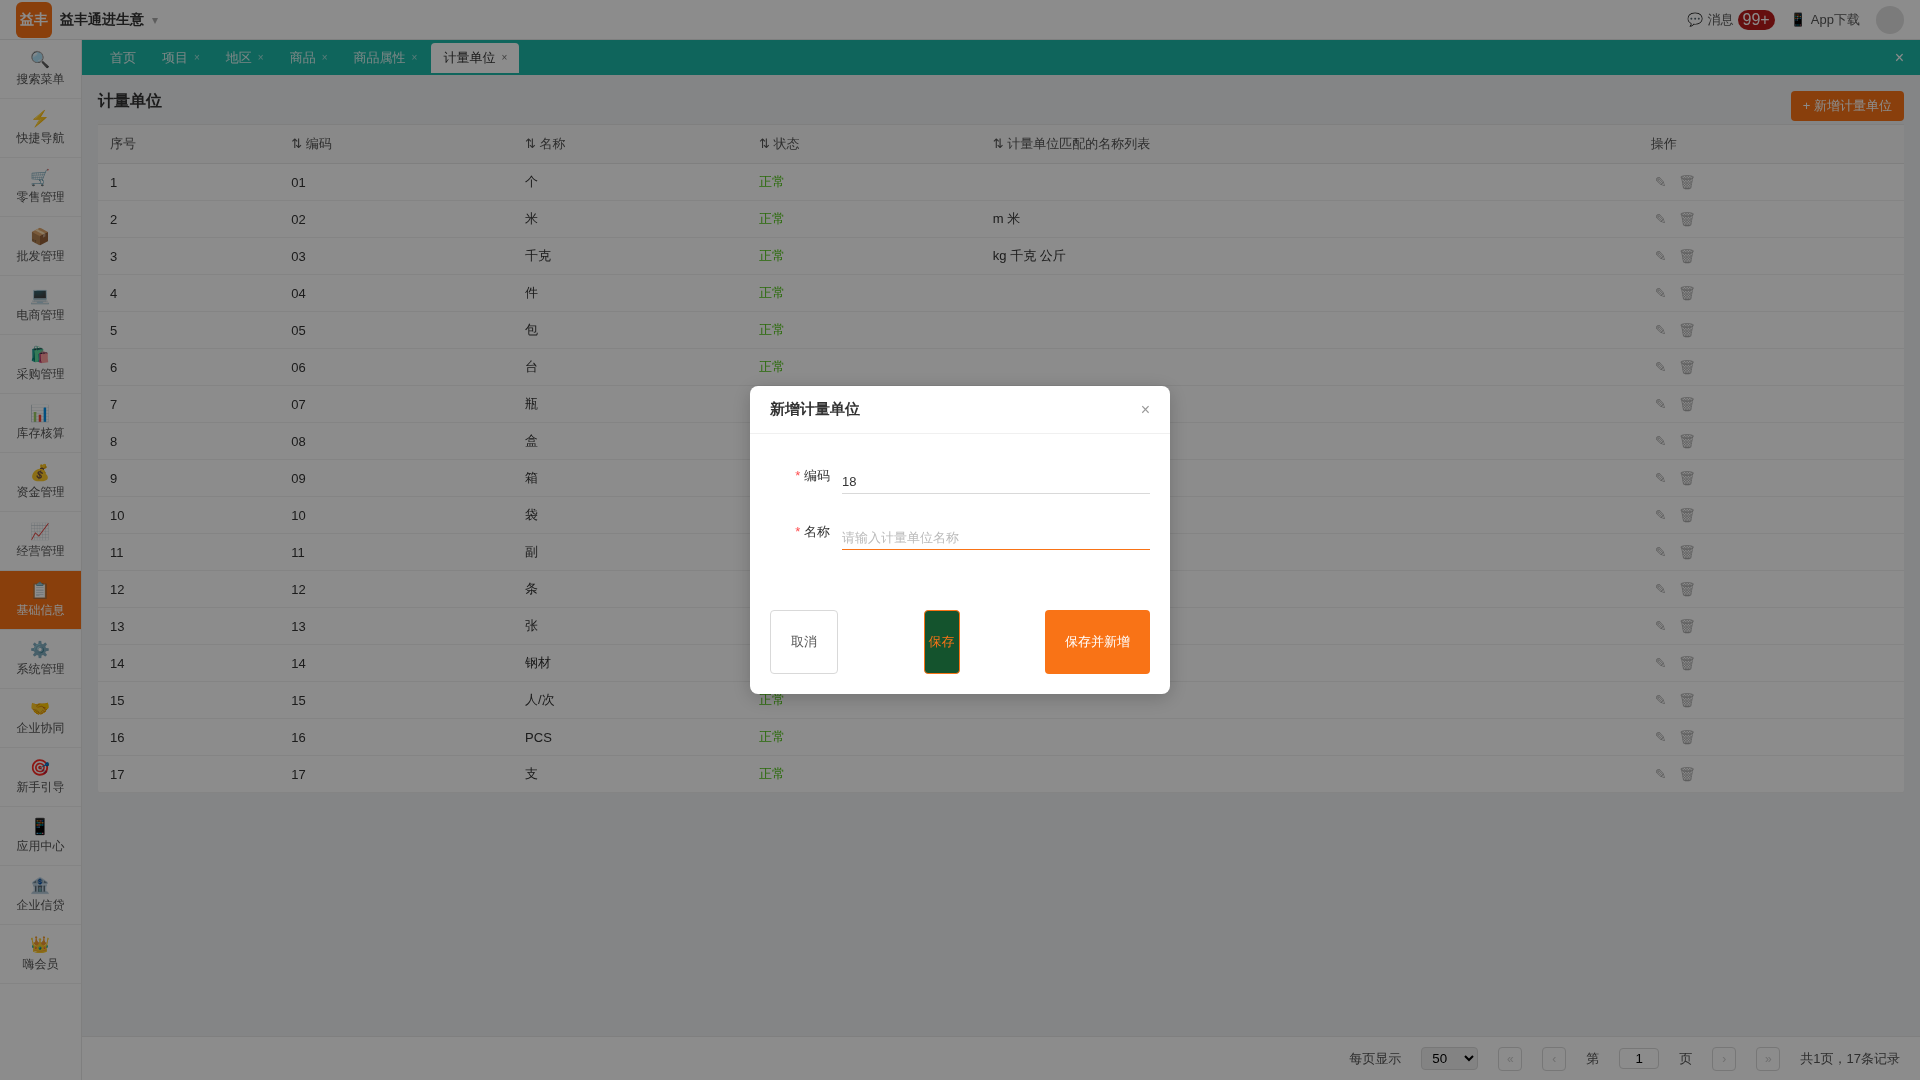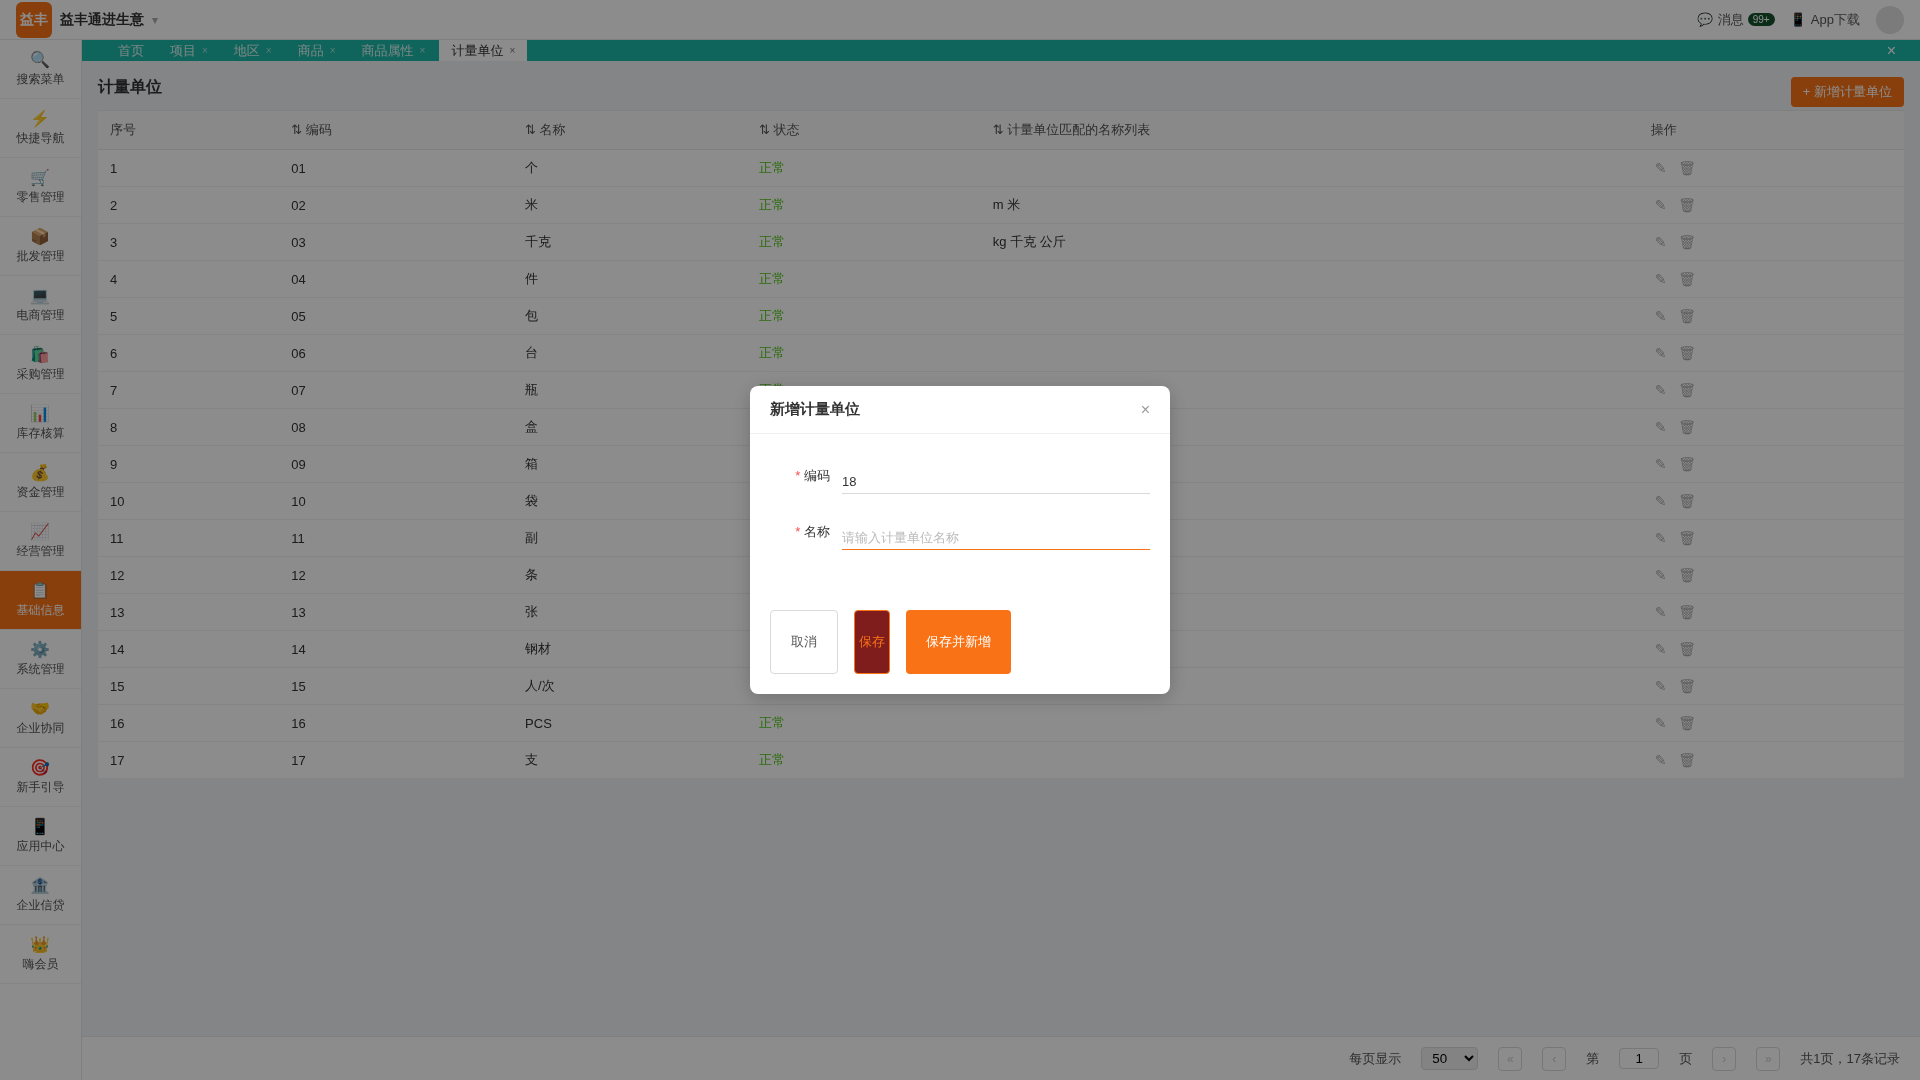--- a/index.html
+++ b/index.html
@@ -14,21 +14,21 @@
       justify-content: space-between;
       padding: 0 16px;
       border-bottom: 1px solid #e8e8e8;
       position: fixed; top: 0; left: 0; right: 0; z-index: 100;
     }
     .logo-area { display: flex; align-items: center; gap: 8px; }
     .logo-icon { width: 36px; height: 36px; background: #f97316; border-radius: 6px; display: flex; align-items: center; justify-content: center; color: #fff; font-weight: bold; font-size: 14px; text-align: center; }
     .logo-text { font-size: 14px; font-weight: bold; color: #333; }
     .header-right { display: flex; align-items: center; gap: 16px; }
     .header-btn { display: flex; align-items: center; gap: 4px; font-size: 13px; color: #555; cursor: pointer; }
-    .badge { background: #14532d; color: #fff; border-radius: 10px; font-size: 10px; padding: 1px 5px; }
+    .badge { background: #b91c1c; color: #fff; border-radius: 10px; font-size: 16px; padding: 1px 5px; }
     .avatar { width: 28px; height: 28px; background: #e0e0e0; border-radius: 50%; }
 
     
     .layout { display: flex; position: fixed; top: 40px; left: 0; right: 0; bottom: 0; }
 
     
     .sidebar {
       width: 82px;
       background: #fff;
       border-right: 1px solid #e8e8e8;
@@ -51,22 +51,22 @@
     .sidebar-item .icon { font-size: 16px; }
 
     
     .main-content { flex: 1; display: flex; flex-direction: column; overflow: hidden; }
 
     
     .tab-bar {
       background: #1db8a8;
       display: flex;
       align-items: center;
-      height: 21px;
-      padding: 0 24px;
+      height: 35px;
+      padding: 0 16px;
       gap: 2px;
     }
     .tab {
       display: flex;
       align-items: center;
       padding: 4px 12px;
       border-radius: 4px 4px 0 0;
       cursor: pointer;
       font-size: 13px;
       color: rgba(255,255,255,0.85);
@@ -203,36 +203,36 @@
       padding: 4px 0;
       font-size: 13px;
       outline: none;
       color: #333;
       margin-top: 12px;
     }
     .form-input.active-border { border-bottom-color: #f97316; }
     .form-input::placeholder { color: #bbb; font-size: 13px; }
     .dialog-footer {
       display: flex;
-      justify-content: flex-start;
+      justify-content: space-between;
       gap: 16px;
       padding: 16px 20px 20px;
     }
     .btn-cancel {
       border: 1px solid #d9d9d9;
       background: #fff;
       color: #555;
       padding: 6px 20px;
       border-radius: 4px;
       cursor: pointer;
       font-size: 13px;
     }
     .btn-save {
       border: 1px solid #d9d9d9;
-      background: #7f1d1d;
+      background: #14532d;
       color: #f97316;
       padding: 6px 4px;
       border-radius: 4px;
       cursor: pointer;
       font-size: 13px;
       border-color: #f97316;
     }
     .btn-save-new {
       background: #f97316;
       color: #fff;

